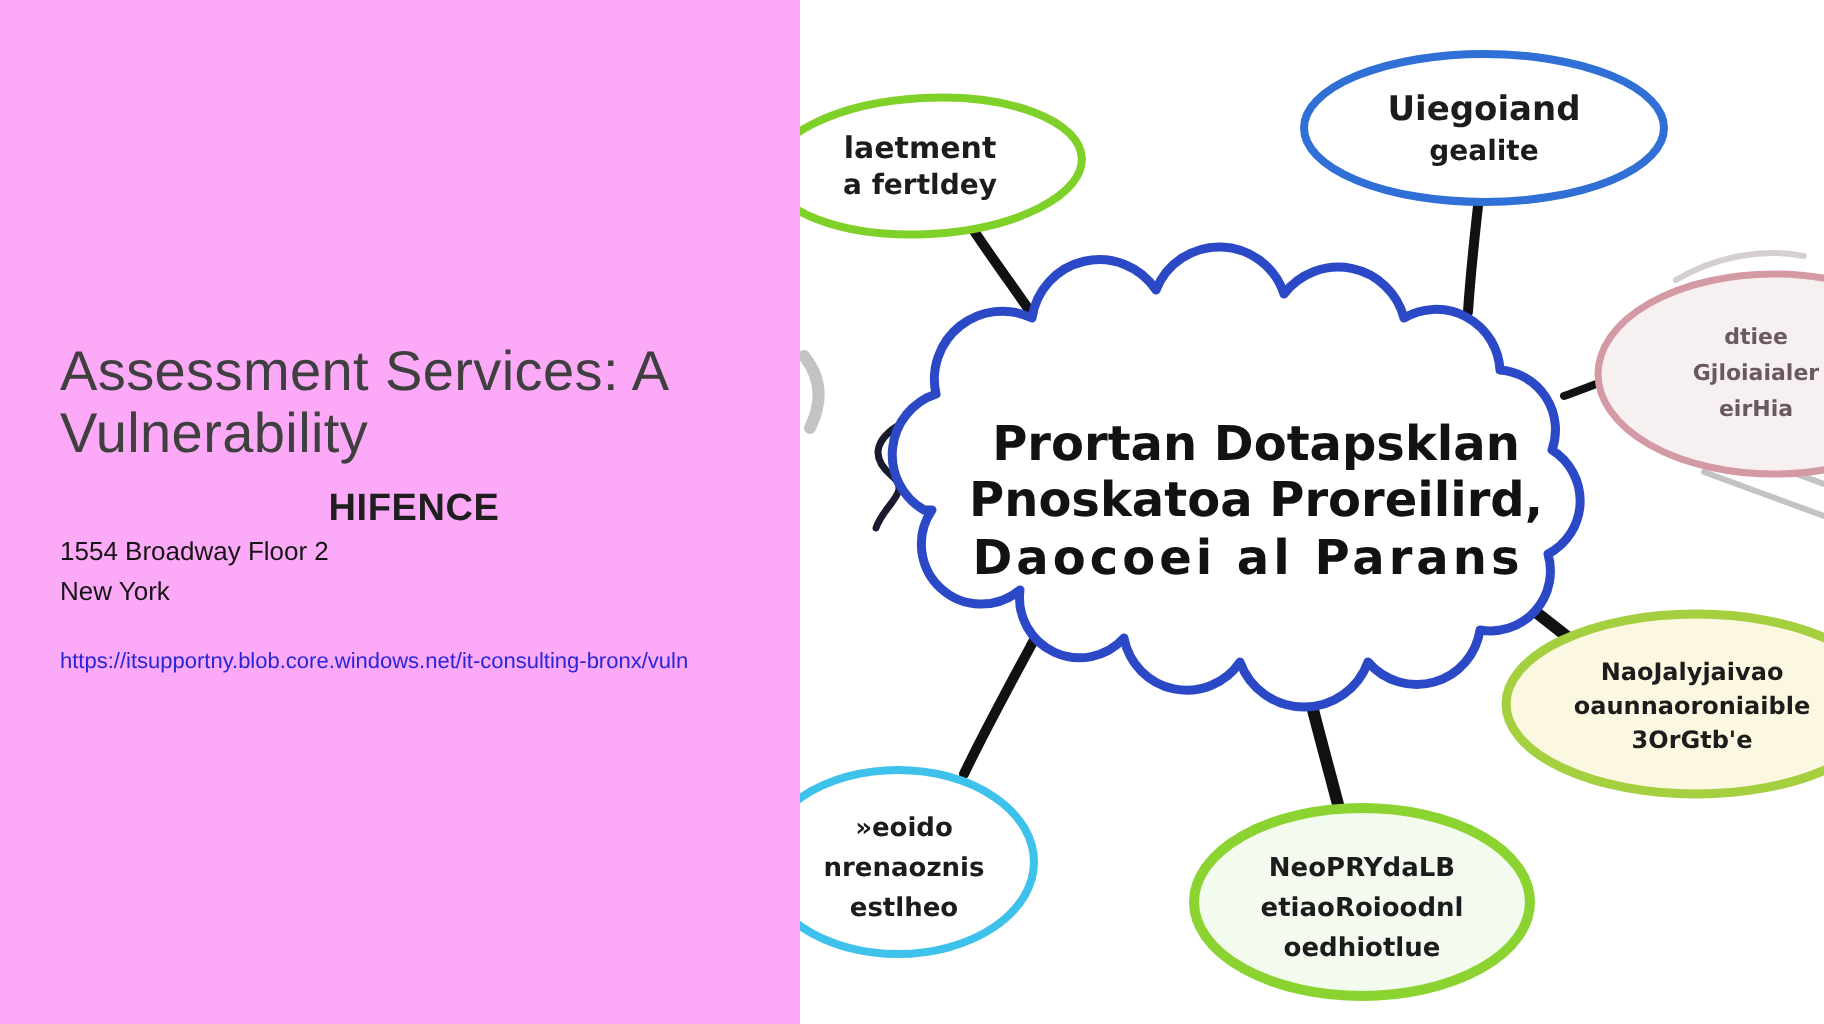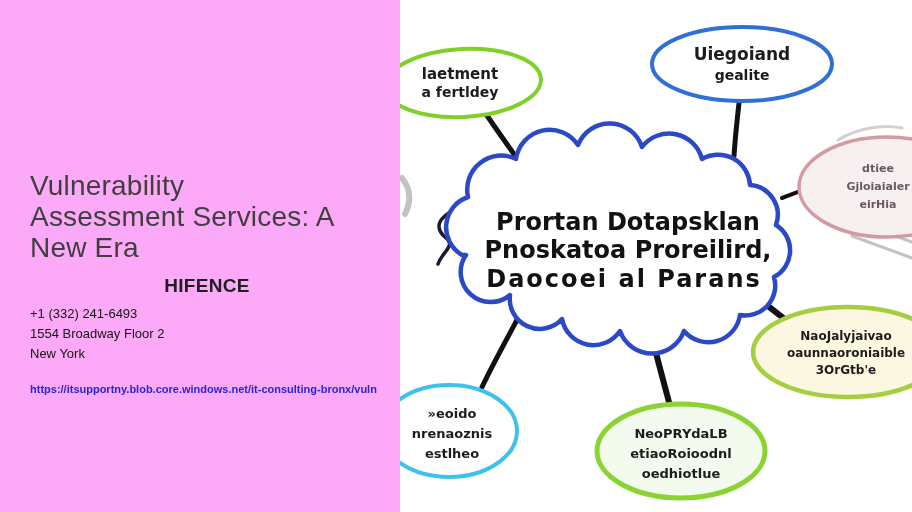--- a/index.html
+++ b/index.html
@@ -22,42 +22,40 @@
   .company {
     margin-top: 12px; font-size: 19px; font-weight: 700;
     color: #1f1f1f; letter-spacing: 0.3px; text-align: center;
   }
   .contact { font-size: 13px; line-height: 20px; color: #141414; }
   .contact.first { margin-top: 7px; }
   .url {
     display: block; margin-top: 15px; font-size: 11px; line-height: 20px;
     color: #2626d8; text-decoration: none; cursor: pointer;
   }
-  .url span { display: block; font-weight: bold; }
+  .url span { display: block; }
 
   
   .canvas { width: 512px; height: 512px; flex: 0 0 512px; background: #ffffff; position: relative; }
   svg { display: block; }
   .bubble-text { font-family: "DejaVu Sans", sans-serif; font-weight: 700; fill: #1c1c1c; }
   .cloud-text  { font-family: "DejaVu Sans", sans-serif; font-weight: 700; fill: #121212; }
   .pink-text   { font-family: "DejaVu Sans", sans-serif; font-weight: 700; fill: #6a5a60; }
 </style>
 </head>
 <body>
 
 <div class="screen">
 
   <aside class="panel">
     <h1>
+      <span>Assessment Services: A</span>
       <span>Vulnerability</span>
-      <span>Assessment Services: A</span>
-      <span>New Era</span>
     </h1>
     <div class="company">HIFENCE</div>
-    <div class="contact first">+1 (332) 241-6493</div>
     <div class="contact">1554 Broadway Floor 2</div>
     <div class="contact">New York</div>
     <a class="url">
       <span>https://itsupportny.blob.core.windows.net/it-consulting-bronx/vuln</span>
     </a>
   </aside>
 
   <main class="canvas">
     <svg width="512" height="512" viewBox="0 0 512 512">
 

